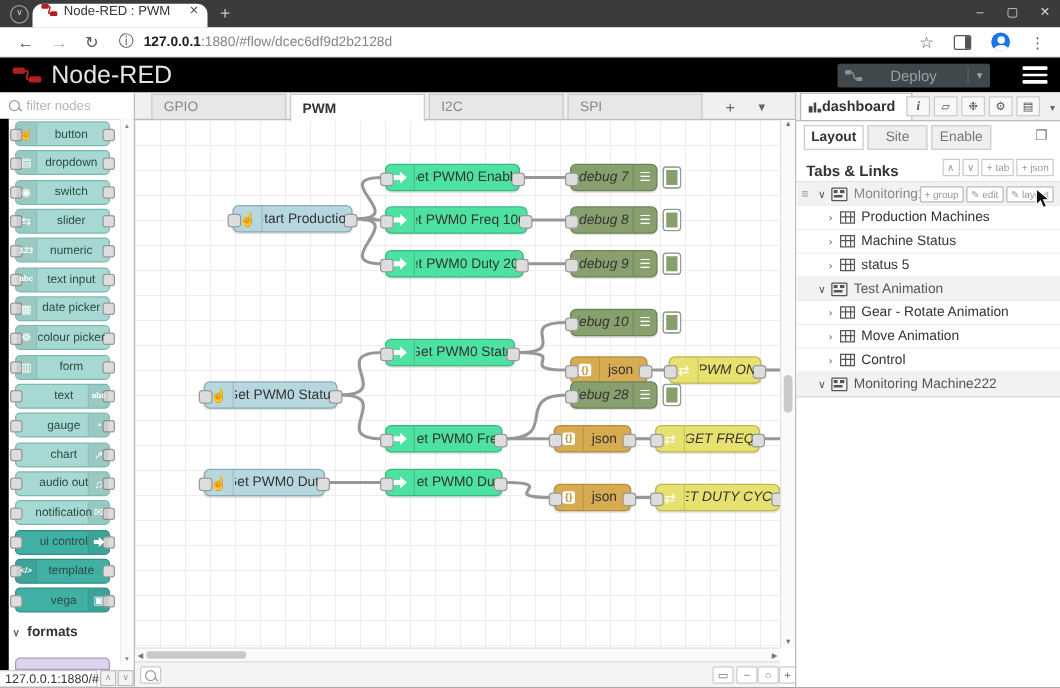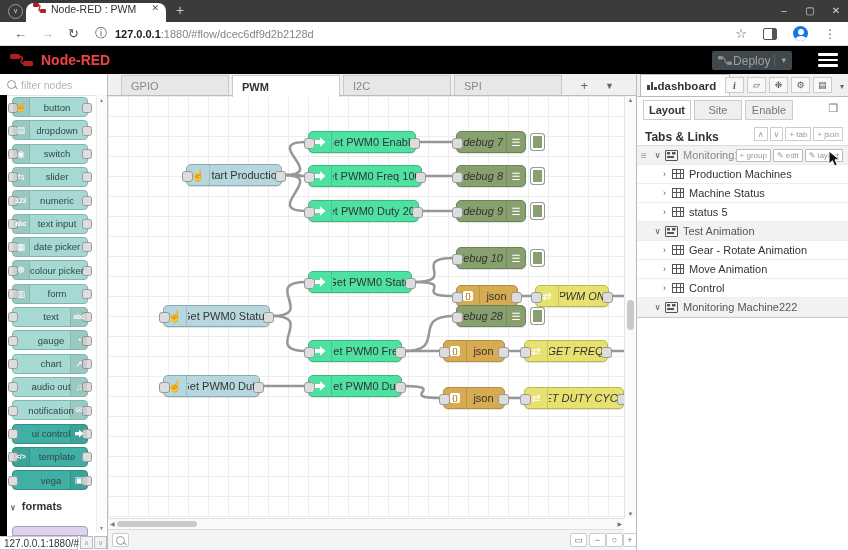--- a/index.html
+++ b/index.html
@@ -28,23 +28,23 @@
   .star{color:#555;font-size:13px;}
   .panel-ico{width:12px;height:10px;border:1.5px solid #555;border-radius:2px;position:relative;}
   .panel-ico::after{content:"";position:absolute;right:0;top:0;bottom:0;width:4px;background:#555;}
   .avatar{width:15px;height:15px;border-radius:50%;background:#1a73e8;position:relative;overflow:hidden;}
   .avatar::before{content:"";position:absolute;left:4.5px;top:2.5px;width:6px;height:6px;border-radius:50%;background:#fff;}
   .avatar::after{content:"";position:absolute;left:1.5px;top:10px;width:12px;height:8px;border-radius:50%;background:#fff;}
   .kebab{color:#555;font-size:12px;}
   
   .nrheader{position:absolute;left:0;top:46px;width:848px;height:28px;background:#000;display:flex;align-items:center;}
   .nrlogo{margin-left:10px;}
-  .nrtitle{color:#ef4444;font-size:14px;margin-left:7px;font-weight:bold;}
+  .nrtitle{color:#e5e5e5;font-size:20px;margin-left:7px;}
   .deploy{position:absolute;right:56px;top:51px;height:19px;background:#41484b;border-radius:2px;
-      display:flex;align-items:center;padding:0 6px;gap:1px;}
+      display:flex;align-items:center;padding:0 6px;gap:22px;}
   .deploy-label{color:#9aa1a5;font-size:12px;}
   .deploy-caret{color:#9aa1a5;font-size:9px;border-left:1px solid #5a6164;padding-left:6px;margin-left:3px;height:13px;line-height:13px;}
   .nrmenu{position:absolute;right:10px;top:53px;width:20px;}
   .nrmenu div{height:2.5px;background:#fff;border-radius:1px;margin-bottom:3px;}
   
   .palette{position:absolute;left:0;top:74px;width:108px;height:476px;background:#fff;
       border-right:1px solid #bbb;box-sizing:border-box;}
   .psearch{height:21px;border-bottom:1px solid #e3e3e3;display:flex;align-items:center;padding-left:7px;gap:5px;}
   .mag{width:7px;height:7px;border:1.3px solid #999;border-radius:50%;position:relative;flex:none;}
   .mag::after{content:"";position:absolute;left:6px;top:6px;width:4px;height:1.3px;background:#999;transform:rotate(45deg);}

